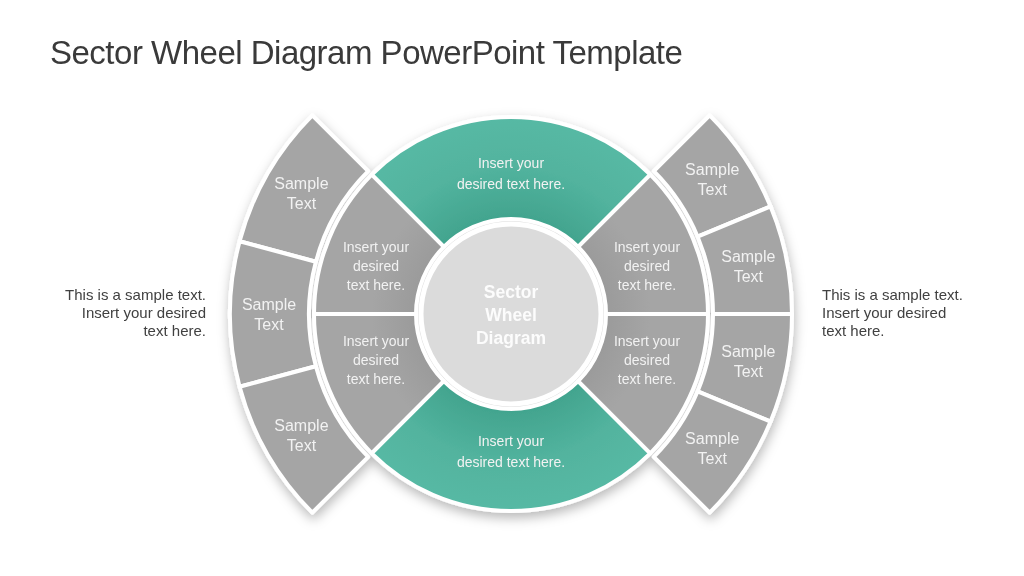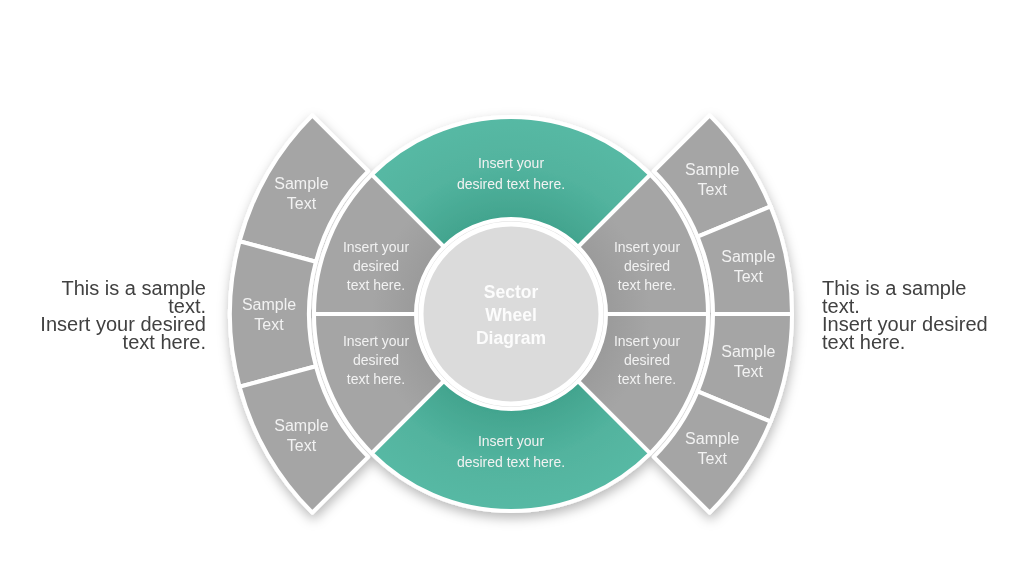--- a/index.html
+++ b/index.html
@@ -16,40 +16,41 @@
     left: 50px;
     top: 34px;
     font-size: 33px;
     font-weight: 400;
     letter-spacing: -0.5px;
     color: #3a3a3a;
     white-space: nowrap;
   }
   .side-text {
     position: absolute;
-    top: 279px;
+    top: 286px;
     width: 170px;
-    font-size: 20px;
+    font-size: 15px;
     line-height: 18px;
     color: #414141;
   }
   .side-text.left  { left: 36px;  text-align: right; }
   .side-text.right { left: 822px; text-align: left; }
   #wheel-svg {
     position: absolute;
     left: 0; top: 0;
     width: 1024px;
     height: 576px;
   }
   #wheel-svg text { font-family: "Liberation Sans", sans-serif; }
 </style>
 </head>
 <body>
 
 <div class="slide">
+  <div class="slide-title" style="color: rgb(58, 58, 58);">Sector Wheel Diagram PowerPoint Template</div>
   <div class="side-text left" style="color: rgb(65, 65, 65);">This is a sample text.<br>Insert your desired<br>text here.</div>
   <div class="side-text right" style="color: rgb(65, 65, 65);">This is a sample text.<br>Insert your desired<br>text here.</div>
   <svg id="wheel-svg" viewBox="0 0 1024 576">
       <defs>
         <radialGradient id="tealGrad" gradientUnits="userSpaceOnUse" cx="511" cy="314" r="205">
           <stop offset="0.45" stop-color="#41A38D"></stop>
           <stop offset="0.72" stop-color="#52B39E"></stop>
           <stop offset="1" stop-color="#58BAA5"></stop>
         </radialGradient>
         <radialGradient id="grayGrad" gradientUnits="userSpaceOnUse" cx="511" cy="314" r="205">

